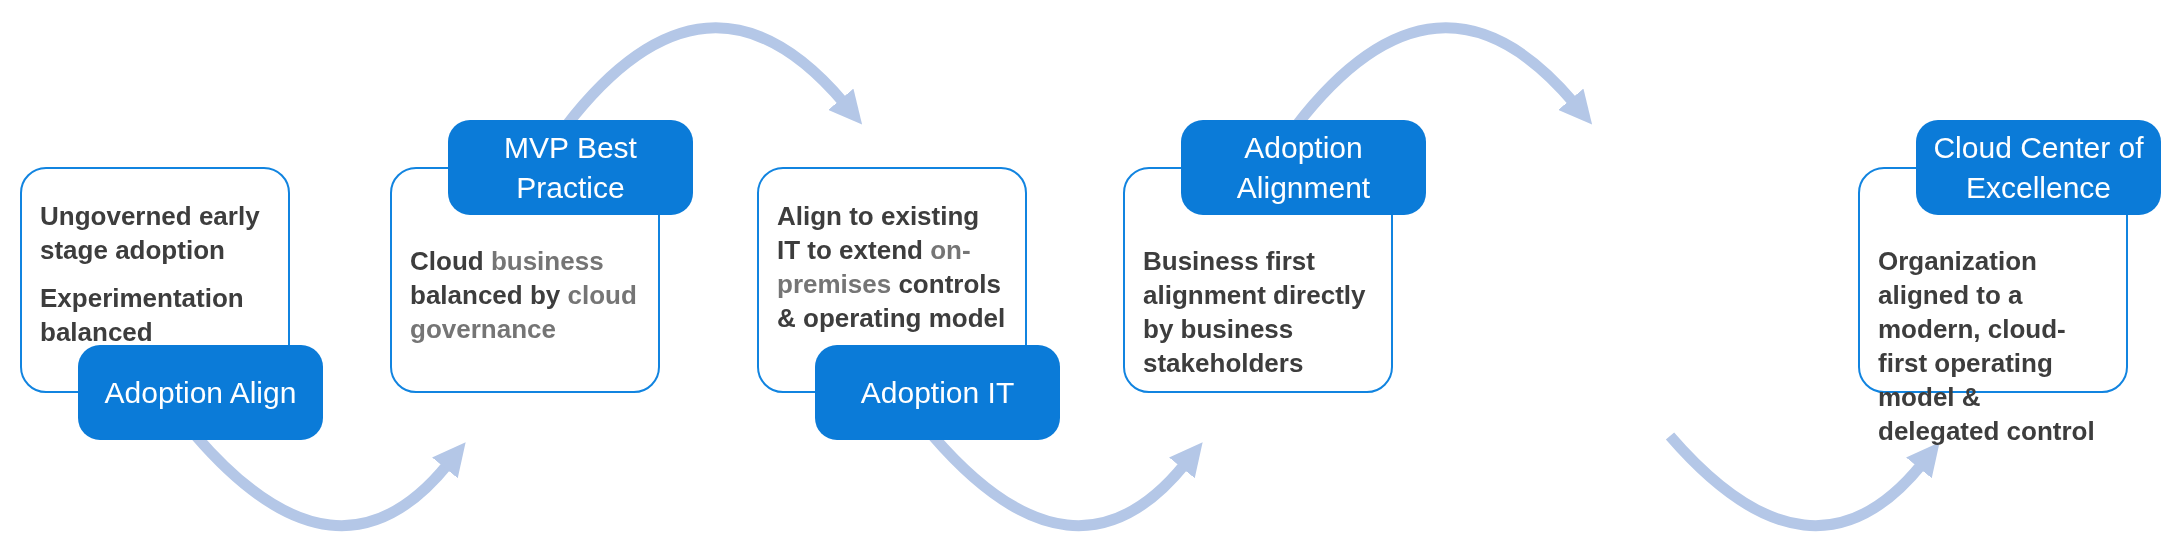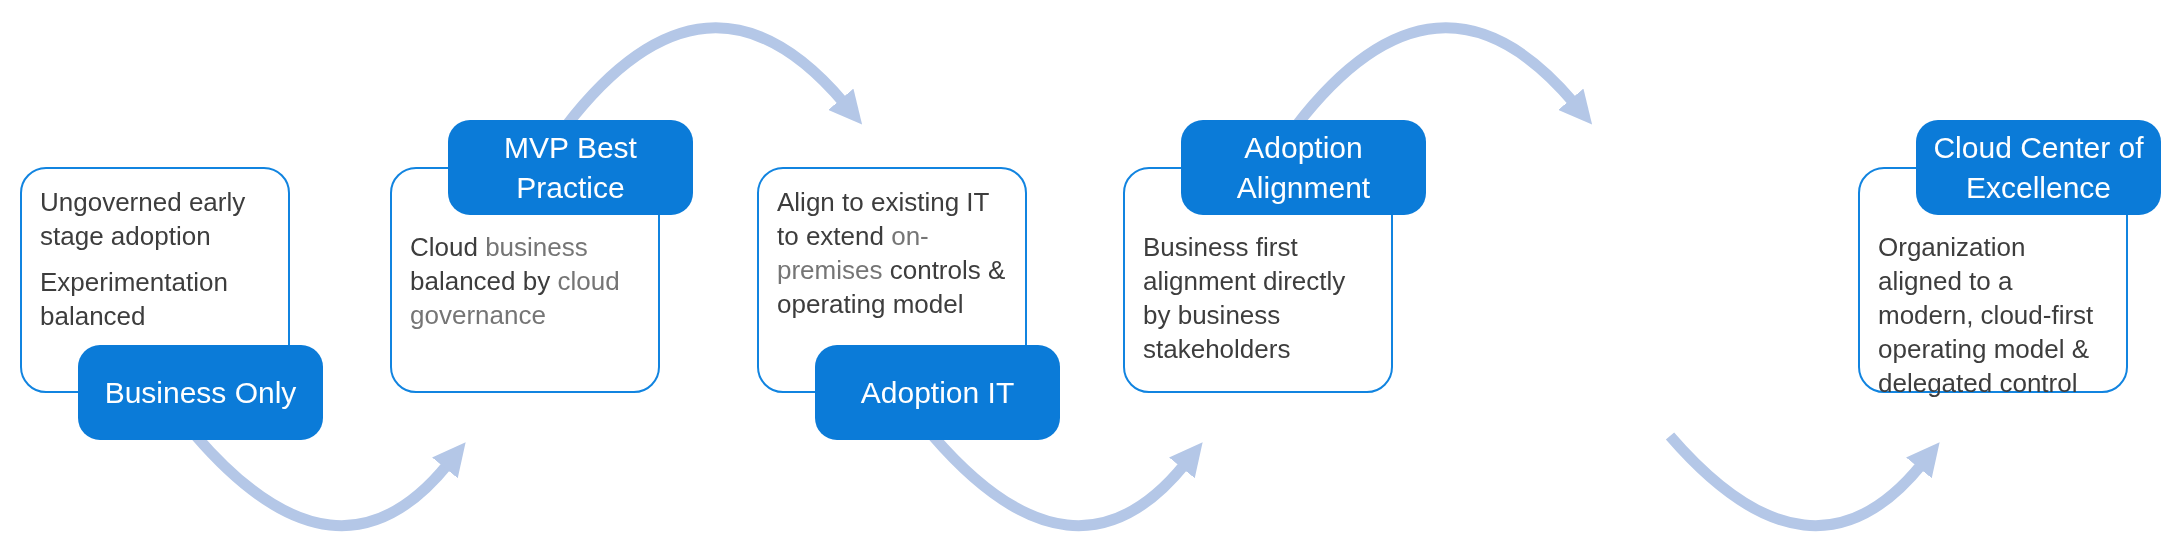--- a/index.html
+++ b/index.html
@@ -17,21 +17,21 @@
   .card{
     position:absolute;left:0;top:167px;width:270px;height:226px;
     box-sizing:border-box;background:#ffffff;
     border:2px solid #1184e0;border-radius:26px;
   }
   .desc{
     padding:16px 18px 0 18px;
     font-size:26px;line-height:34px;color:#3d3d3d;
   }
   .s2 .desc,.s4 .desc,.s6 .desc{padding-top:61px;}
-  .desc p{margin:0 0 12px 0;}
+  .desc p{margin:14px 0 12px 0;font-weight:bold;}
   .desc .muted{color:#757575;}
   .chip{
     position:absolute;left:58px;width:245px;min-height:95px;
     box-sizing:border-box;padding:4px 8px;
     background:#0b7bd8;border-radius:22px;
     color:#ffffff;font-size:30px;line-height:40px;
     display:flex;align-items:center;justify-content:center;text-align:center;
   }
   .chip.top{top:120px;}
   .chip.bottom{top:345px;}
@@ -54,21 +54,21 @@
     <path class="arc" d="M1670 436 Q1812 600 1922 464" marker-end="url(#arrowhead)"></path>
   </svg>
 
   <div class="stage s1">
     <div class="card">
       <div class="desc">
           <p><span>Ungoverned early stage adoption</span></p>
           <p><span>Experimentation balanced</span></p>
         </div>
     </div>
-    <div class="chip bottom">Business Only</div>
+    <div class="chip bottom">Adoption Align</div>
   </div>
 
   <div class="stage s2">
     <div class="card">
       <div class="desc">
           <p><span>Cloud</span><span class="muted"> business </span><span>balanced by</span><span class="muted"> cloud governance</span></p>
         </div>
     </div>
     <div class="chip top">MVP Best Practice</div>
   </div>

